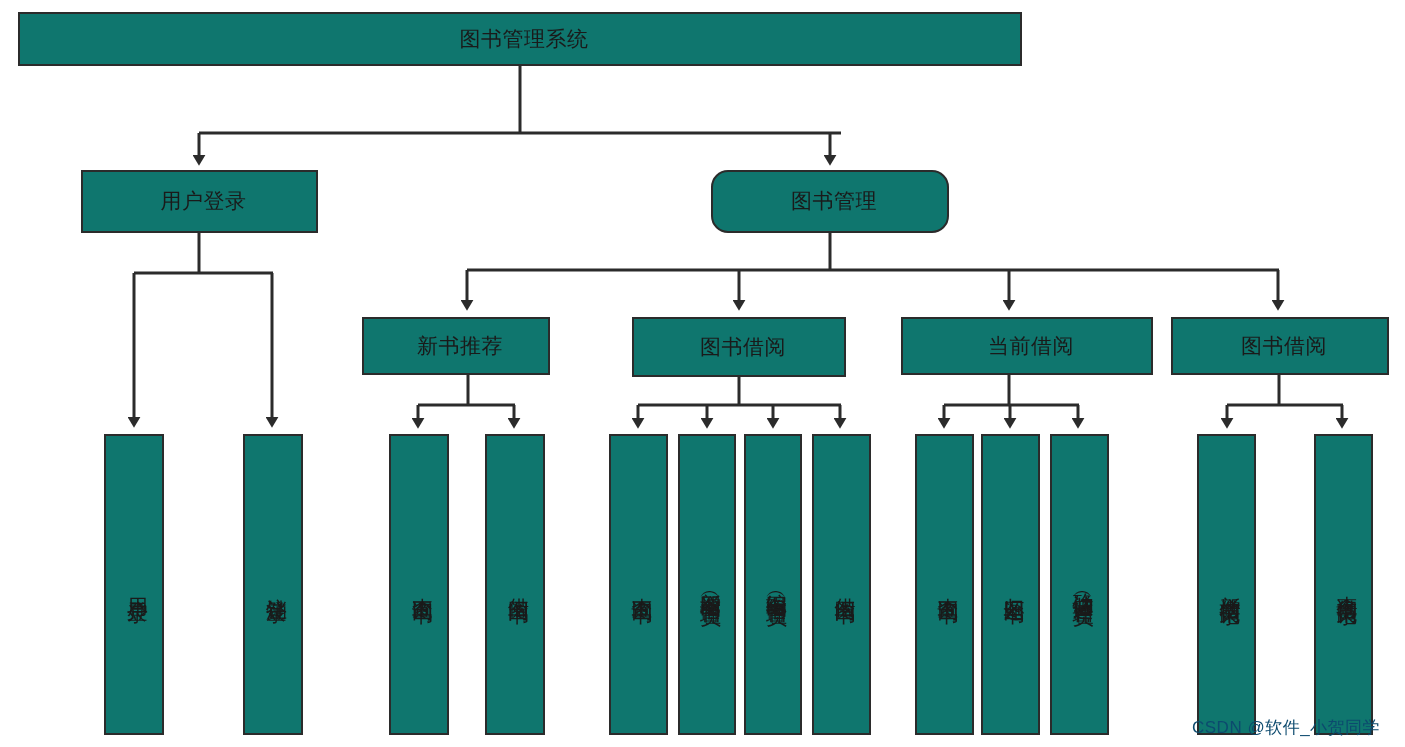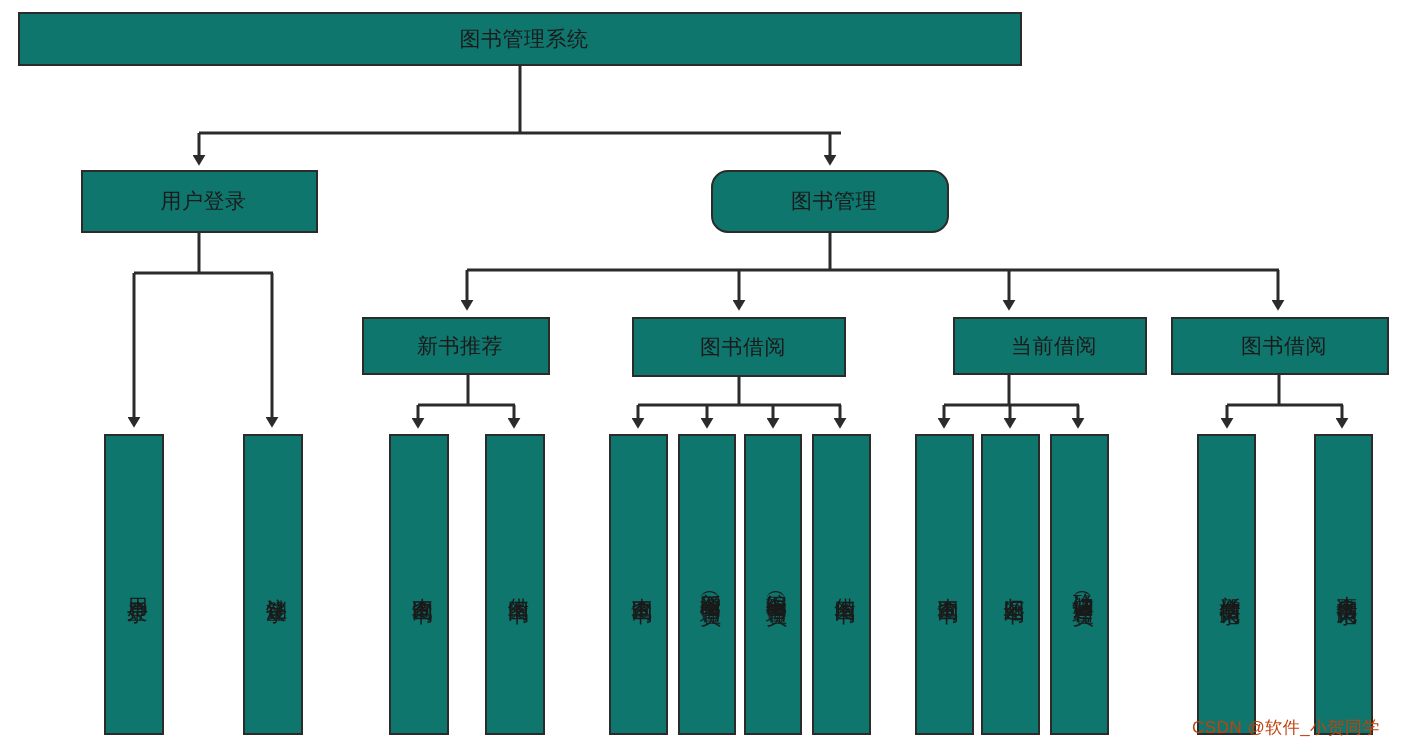--- a/index.html
+++ b/index.html
@@ -51,21 +51,21 @@
   .node.vert .label {
     writing-mode: vertical-rl;
     text-orientation: upright;
     font-size: 21px;
     letter-spacing: 2px;
     line-height: 1;
     white-space: nowrap;
   }
   .watermark {
     position: absolute;
-    color: #c2410c;
+    color: #0c4a6e;
     font-size: 17px;
     white-space: nowrap;
     letter-spacing: 0.5px;
   }
 </style>
 </head>
 <body>
 
 <div id="canvas">
 
@@ -129,21 +129,21 @@
   <div class="node horiz" style="left:711px; top:170px; width:238px; height:63px;border-radius:17px;">
     <span class="label">图书管理</span>
   </div>
 
   <div class="node horiz" style="left:362px; top:317px; width:188px; height:58px;">
     <span class="label">新书推荐</span>
   </div>
   <div class="node horiz" style="left:632px; top:317px; width:214px; height:60px;">
     <span class="label">图书借阅</span>
   </div>
-  <div class="node horiz" style="left:953px; top:317px; width:194px; height:58px;font-family:Liberation Serif, serif;">
+  <div class="node horiz" style="left:901px; top:317px; width:252px; height:58px;font-family:Liberation Serif, serif;">
     <span class="label">当前借阅</span>
   </div>
   <div class="node horiz" style="left:1171px; top:317px; width:218px; height:58px;">
     <span class="label">图书借阅</span>
   </div>
 
   <div class="node vert" style="left:104px; top:434px; width:60px; height:301px;">
     <span class="label">用户登录</span>
   </div>
   <div class="node vert" style="left:243px; top:434px; width:60px; height:301px;">

